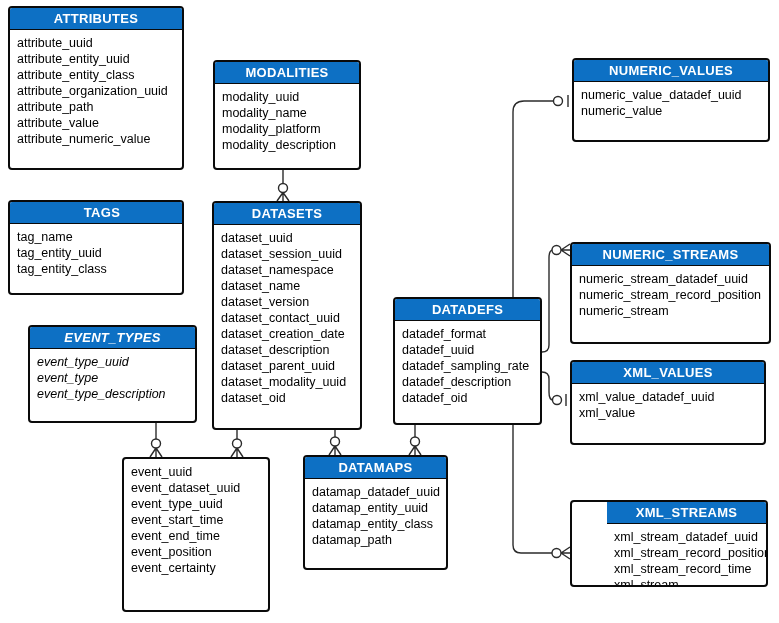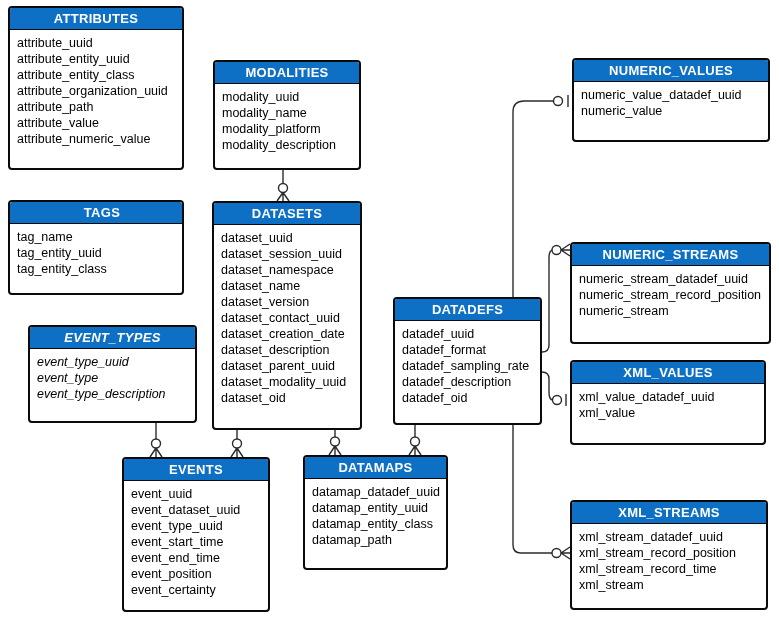--- a/index.html
+++ b/index.html
@@ -152,21 +152,20 @@
       <li>dataset_contact_uuid</li>
       <li>dataset_creation_date</li>
       <li>dataset_description</li>
       <li>dataset_parent_uuid</li>
       <li>dataset_modality_uuid</li>
       <li>dataset_oid</li>
     </ul>
   </div>
 
   <div class="tbl" style="left:122px;top:457px;width:148px;height:155px;">
-    <div class="tbl-title" style="background: rgb(13, 112, 196);">EVENTS</div>
     <ul class="tbl-fields">
       <li>event_uuid</li>
       <li>event_dataset_uuid</li>
       <li>event_type_uuid</li>
       <li>event_start_time</li>
       <li>event_end_time</li>
       <li>event_position</li>
       <li>event_certainty</li>
     </ul>
   </div>
@@ -177,22 +176,22 @@
       <li>datamap_datadef_uuid</li>
       <li>datamap_entity_uuid</li>
       <li>datamap_entity_class</li>
       <li>datamap_path</li>
     </ul>
   </div>
 
   <div class="tbl" style="left:393px;top:297px;width:149px;height:128px;">
     <div class="tbl-title" style="background: rgb(13, 112, 196);">DATADEFS</div>
     <ul class="tbl-fields">
+      <li>datadef_format</li>
       <li>datadef_uuid</li>
-      <li>datadef_format</li>
       <li>datadef_sampling_rate</li>
       <li>datadef_description</li>
       <li>datadef_oid</li>
     </ul>
   </div>
 
   <div class="tbl" style="left:572px;top:58px;width:198px;height:84px;">
     <div class="tbl-title" style="background: rgb(13, 112, 196);">NUMERIC_VALUES</div>
     <ul class="tbl-fields">
       <li>numeric_value_datadef_uuid</li>
@@ -210,21 +209,21 @@
   </div>
 
   <div class="tbl" style="left:570px;top:360px;width:196px;height:85px;">
     <div class="tbl-title" style="background: rgb(13, 112, 196);">XML_VALUES</div>
     <ul class="tbl-fields">
       <li>xml_value_datadef_uuid</li>
       <li>xml_value</li>
     </ul>
   </div>
 
-  <div class="tbl" style="left:570px;top:500px;width:198px;height:110px;">
+  <div class="tbl" style="left:570px;top:500px;width:198px;height:87px;padding-left:35px;">
     <div class="tbl-title" style="background: rgb(13, 112, 196);">XML_STREAMS</div>
     <ul class="tbl-fields">
       <li>xml_stream_datadef_uuid</li>
       <li>xml_stream_record_position</li>
       <li>xml_stream_record_time</li>
       <li>xml_stream</li>
     </ul>
   </div>
 
 </div>

